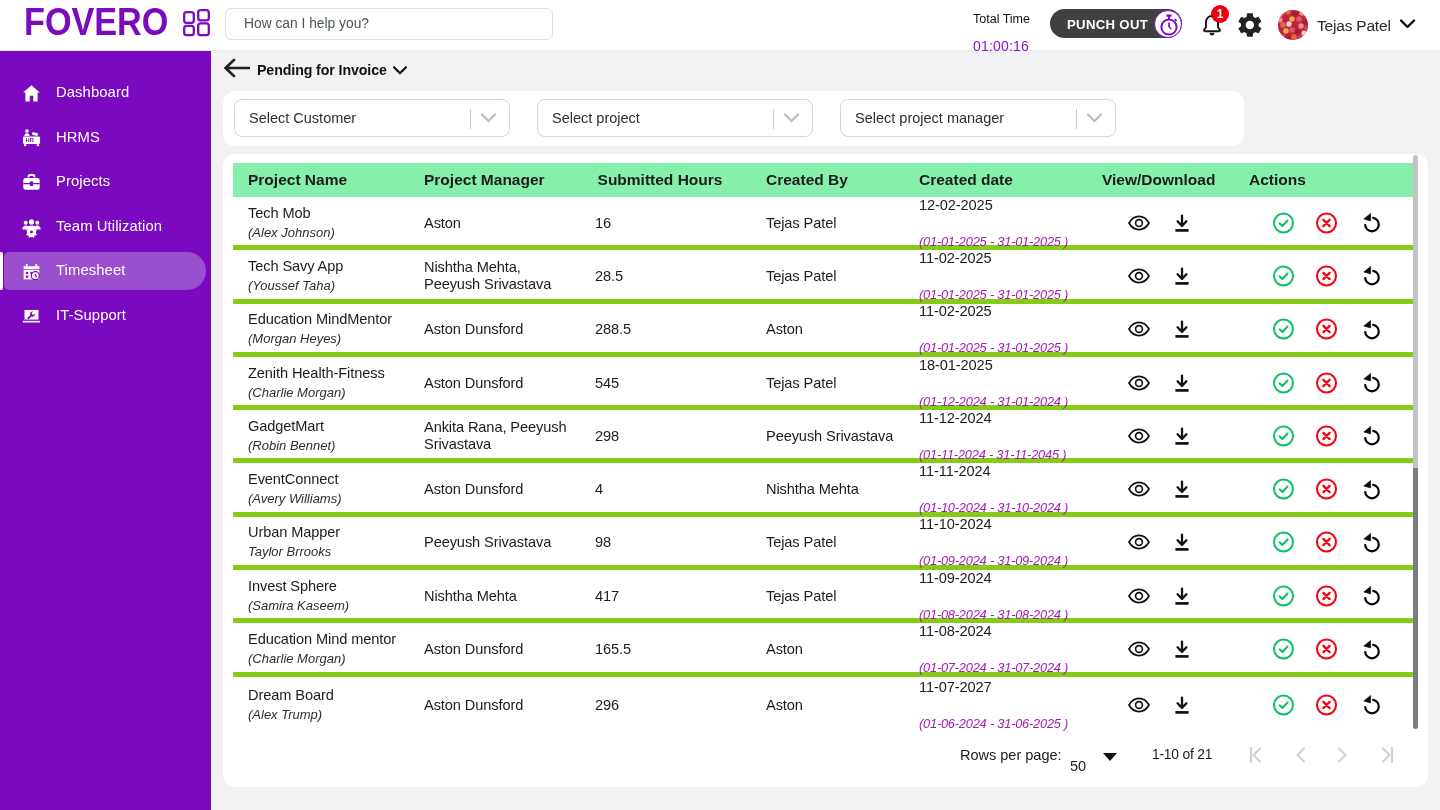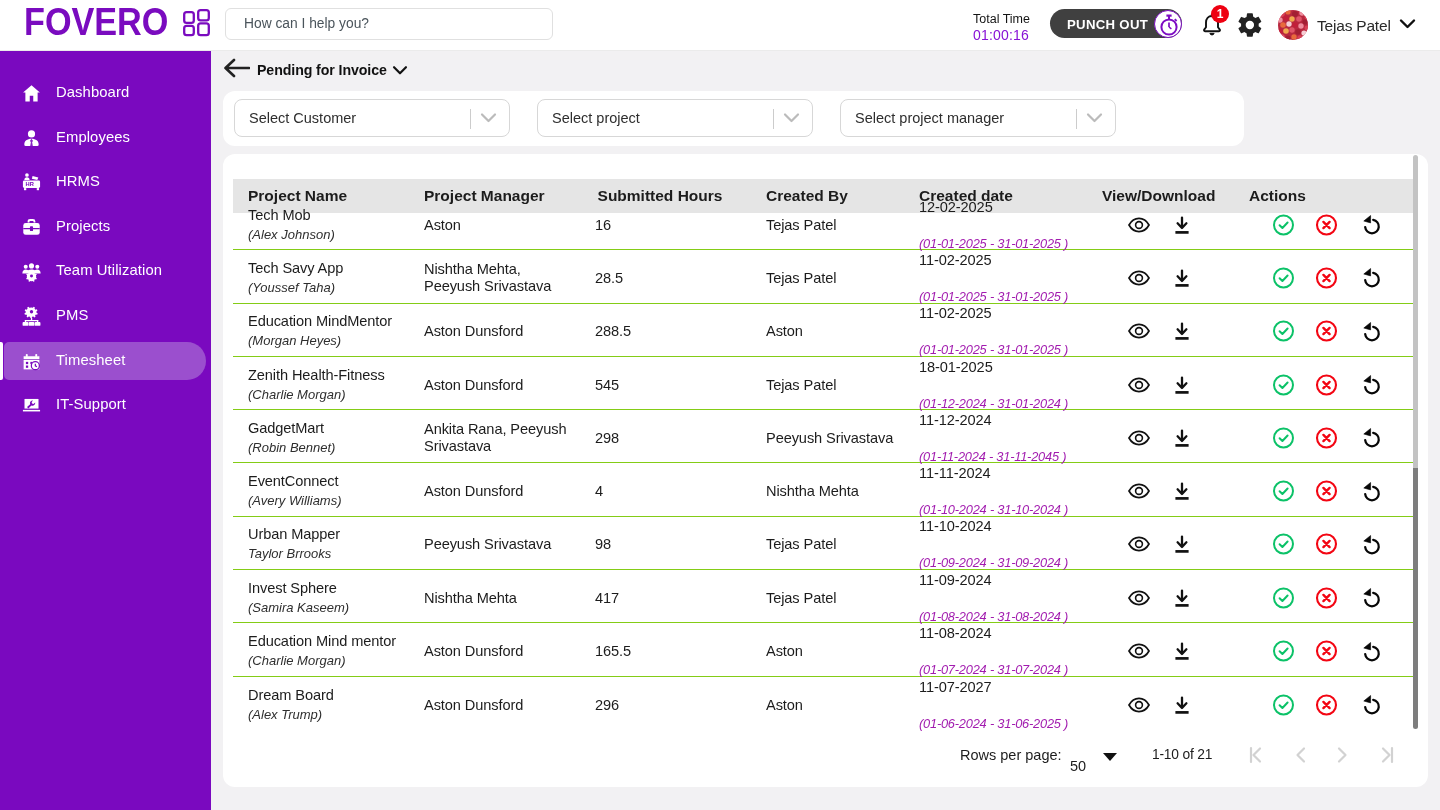--- a/index.html
+++ b/index.html
@@ -6,21 +6,21 @@
 html,body { width:1440px; height:810px; overflow:hidden; }
 body { font-family:"Liberation Sans", sans-serif; background:#f2f1f3; position:relative; }
 
 
 #header { position:absolute; left:0; top:0; width:1440px; height:51px; background:#fff; z-index:5; border-bottom:1px solid #ebebeb; }
 #logo { position:absolute; left:24px; top:1px; font-size:38px; font-weight:800; color:#7a0bbf; letter-spacing:0px; transform:scaleX(0.9); transform-origin:left; }
 #gridicon { position:absolute; left:183px; top:8px; }
 #search { position:absolute; left:225px; top:8px; width:328px; height:32px; border:1px solid #e0e0e0; border-radius:6px; background:#fff; font-size:13.8px; color:#4a545b; padding-left:18px; line-height:30px; }
 #totaltime { position:absolute; left:973px; top:12px; width:60px; text-align:left; }
 #totaltime .t1 { font-size:12.5px; color:#141414; }
-#totaltime .t2 { font-size:14px; color:#8812d6; margin-top:1px; letter-spacing:0.2px; }
+#totaltime .t2 { font-size:14px; color:#8812d6; margin-top:12px; letter-spacing:0.2px; }
 #punchout { position:absolute; left:1050px; top:9px; width:132px; height:29px; background:#404040; border-radius:15px; color:#fff; }
 #punchout .txt { position:absolute; left:17px; top:8px; font-size:13.2px; font-weight:700; letter-spacing:0.3px; }
 #punchout .circ { position:absolute; right:0px; top:0.5px; width:28px; height:28px; background:#fff; border-radius:50%; border:1.2px solid #7d0cc3; box-sizing:border-box; }
 #bell { position:absolute; left:1200px; top:12px; }
 #badge { position:absolute; left:1211px; top:5px; width:18px; height:18px; background:#ee0011; border-radius:50%; color:#fff; font-size:12px; font-weight:700; text-align:center; line-height:18px; }
 #gear { position:absolute; left:1236px; top:11px; }
 #avatar { position:absolute; left:1278px; top:10px; width:30px; height:30px; border-radius:50%; overflow:hidden; }
 #uname { position:absolute; left:1317px; top:17px; font-size:15.5px; color:#2a2a2a; letter-spacing:-0.2px; }
 #uchev { position:absolute; left:1399px; top:18px; }
 
@@ -37,24 +37,24 @@
 
 #crumb { position:absolute; left:222px; top:58px; height:24px; width:430px; }
 #crumb .title { position:absolute; left:35px; top:4px; font-size:14.2px; font-weight:700; color:#111; white-space:nowrap; letter-spacing:-0.1px; }
 #filters { position:absolute; left:223px; top:91px; width:1021px; height:55px; background:#fff; border-radius:12px; }
 .selbox { position:absolute; top:8px; width:276px; height:38px; border:1px solid #d7d7d7; border-radius:8px; background:#fff; }
 .selbox .ph { position:absolute; left:14px; top:10px; font-size:14.5px; color:#2e2e2e; }
 .selbox .divl { position:absolute; right:38px; top:9px; width:1px; height:20px; background:#ccc; }
 .selbox .chev { position:absolute; right:12px; top:12px; }
 
 #card { position:absolute; left:223px; top:154px; width:1205px; height:633px; background:#fff; border-radius:12px; }
-#thead { position:absolute; left:10px; top:9px; width:1180px; height:34px; background:#e5e5e5;margin-top:16px; }
+#thead { position:absolute; left:10px; top:9px; width:1180px; height:34px; background:#86efac; }
 .hcell { position:absolute; top:8px; font-size:15.5px; font-weight:700; color:#1c1c1c; }
 #tbody { position:absolute; left:10px; top:43px; width:1180px; }
-.row { position:relative; height:53.3px; border-bottom:1px solid #84cc16; }
+.row { position:relative; height:53.3px; border-bottom:5px solid #84cc16; }
 .row:last-child { border-bottom:none; }
 .c1 { position:absolute; left:15px; top:calc(50% + 1.5px); transform:translateY(-50%); }
 .c2 { position:absolute; left:191px; top:calc(50% + 1.5px); transform:translateY(-50%); width:160px; }
 .c3 { position:absolute; left:362px; width:150px; text-align:left; top:calc(50% + 1.5px); transform:translateY(-50%); }
 .c4 { position:absolute; left:533px; top:calc(50% + 1.5px); transform:translateY(-50%); }
 .c5 { position:absolute; left:686px; top:calc(50% + 1.5px); transform:translateY(-50%); }
 .c6 { position:absolute; left:894px; top:calc(50% + 1.5px); transform:translateY(-50%); width:140px; white-space:nowrap; }
 .c7 { position:absolute; left:1039px; top:calc(50% + 1.5px); transform:translateY(-50%); width:160px; white-space:nowrap; }
 .main { font-size:14.6px; color:#1c1c1c; line-height:17px; letter-spacing:-0.1px; }
 .sub { font-size:13px; font-style:italic; color:#2e2e2e; line-height:16px; margin-top:3px; }
@@ -148,28 +148,20 @@
 <div id="sidebar">
   <div id="menu">
     <div class="mitem">
         <svg class="ic" viewBox="0 0 24 24">
           <path fill="#fff" d="M12 2.6 L2.4 10.8 L5 10.8 L5 21 L10 21 L10 14.5 L14 14.5 L14 21 L19 21 L19 10.8 L21.6 10.8 Z"></path>
         </svg>
         <div class="lbl">Dashboard</div>
       </div>
     <div class="mitem">
         <svg class="ic" viewBox="0 0 24 24">
-          <circle cx="12" cy="6.8" r="4.1" fill="#fff"></circle>
-          <path fill="#fff" d="M12 12.4 c-5 0-8.2 2.5-8.2 6.6 a1.6 1.6 0 0 0 1.6 1.6 L18.6 20.6 a1.6 1.6 0 0 0 1.6-1.6 c0-4.1-3.2-6.6-8.2-6.6 Z"></path>
-          <path fill="#7a09bf" d="M12 12.3 l-1.8 2.6 1.1 1.1 -0.8 4.6 h3 l-0.8-4.6 1.1-1.1 Z" opacity="0.9"></path>
-        </svg>
-        <div class="lbl">Employees</div>
-      </div>
-    <div class="mitem">
-        <svg class="ic" viewBox="0 0 24 24">
           <g fill="#fff">
             <circle cx="6.8" cy="3.4" r="2.1"></circle>
             <path d="M3.8 9.2 c0-2 1.3-3.2 3-3.2 s3 1.2 3 3.2 Z"></path>
             <path d="M13.2 4.6 l6.6 1.6 -1.2 3 -6.2-1.5 Z"></path>
             <rect x="2.2" y="9.6" width="19.6" height="8.6" rx="1.6"></rect>
             <rect x="3.4" y="18.4" width="2.6" height="2.4"></rect>
             <rect x="18" y="18.4" width="2.6" height="2.4"></rect>
           </g>
           <text x="5.2" y="16.4" font-size="6.6" font-weight="bold" fill="#7a09bf" font-family="Liberation Sans, sans-serif">HR</text>
         </svg>
@@ -188,36 +180,20 @@
           <g fill="#fff">
             <circle cx="5.4" cy="6.6" r="2.3"></circle>
             <circle cx="18.6" cy="6.6" r="2.3"></circle>
             <circle cx="12" cy="5.6" r="2.9"></circle>
             <path d="M1.6 13.8 c0-2.6 1.7-4 3.8-4 1.1 0 2 .3 2.7.9 a7 7 0 0 1 3.9-1.1 c1.6 0 3 .4 3.9 1.1 .7-.6 1.6-.9 2.7-.9 2.1 0 3.8 1.4 3.8 4 v0.6 H1.6 Z"></path>
             <path d="M12 12.2 l1.3.3.9-1 1.3.75-.4 1.3.95 1 1.3-.4.75 1.3-1 .9.3 1.3-.3 1.3 1 .9-.75 1.3-1.3-.4-.95 1 .4 1.3-1.3.75-.9-1-1.3.3-1.3-.3-.9 1-1.3-.75.4-1.3-.95-1-1.3.4-.75-1.3 1-.9-.3-1.3.3-1.3-1-.9.75-1.3 1.3.4.95-1-.4-1.3 1.3-.75.9 1 Z"></path>
           </g>
           <circle cx="12" cy="17.2" r="1.7" fill="#7a09bf"></circle>
         </svg>
         <div class="lbl">Team Utilization</div>
-      </div>
-    <div class="mitem">
-        <svg class="ic" viewBox="0 0 24 24">
-          <g fill="#fff">
-            <path d="M12 1.6 l1.5.4 1-1.2 1.4.8-.4 1.5 1.1 1.1 1.5-.5.7 1.5-1.2 1 .1 1.5 1.4.7-.6 1.5-1.5-.3-.9 1.2.5 1.4-1.4.8-1-1.1-1.5.4-.4 1.5h-1.6l-.4-1.5-1.5-.4-1 1.1-1.4-.8.5-1.4-.9-1.2-1.5.3-.6-1.5 1.4-.7.1-1.5-1.2-1 .7-1.5 1.5.5 1.1-1.1-.4-1.5 1.4-.8 1 1.2 Z"></path>
-            <rect x="11.3" y="13.6" width="1.5" height="3.2"></rect>
-            <rect x="4.4" y="16" width="15.3" height="1.4"></rect>
-            <rect x="4.4" y="16" width="1.5" height="2.6"></rect>
-            <rect x="18.2" y="16" width="1.5" height="2.6"></rect>
-            <rect x="1.8" y="18.4" width="6.6" height="4.2" rx="1"></rect>
-            <rect x="8.7" y="18.4" width="6.6" height="4.2" rx="1"></rect>
-            <rect x="15.6" y="18.4" width="6.6" height="4.2" rx="1"></rect>
-          </g>
-          <circle cx="12" cy="6.6" r="1.9" fill="#7a09bf"></circle>
-        </svg>
-        <div class="lbl">PMS</div>
       </div>
     <div class="mitem active">
         <div class="pill"></div>
         <div class="bar"></div>
         <svg class="ic" viewBox="0 0 24 24">
           <g fill="#fff">
             <path d="M3 6 h18 v3.2 H3 Z"></path>
             <rect x="5.5" y="3.4" width="2.2" height="3.4" rx="1"></rect>
             <rect x="16.3" y="3.4" width="2.2" height="3.4" rx="1"></rect>
             <path d="M3 10.2 h18 V21 H3 Z"></path>

